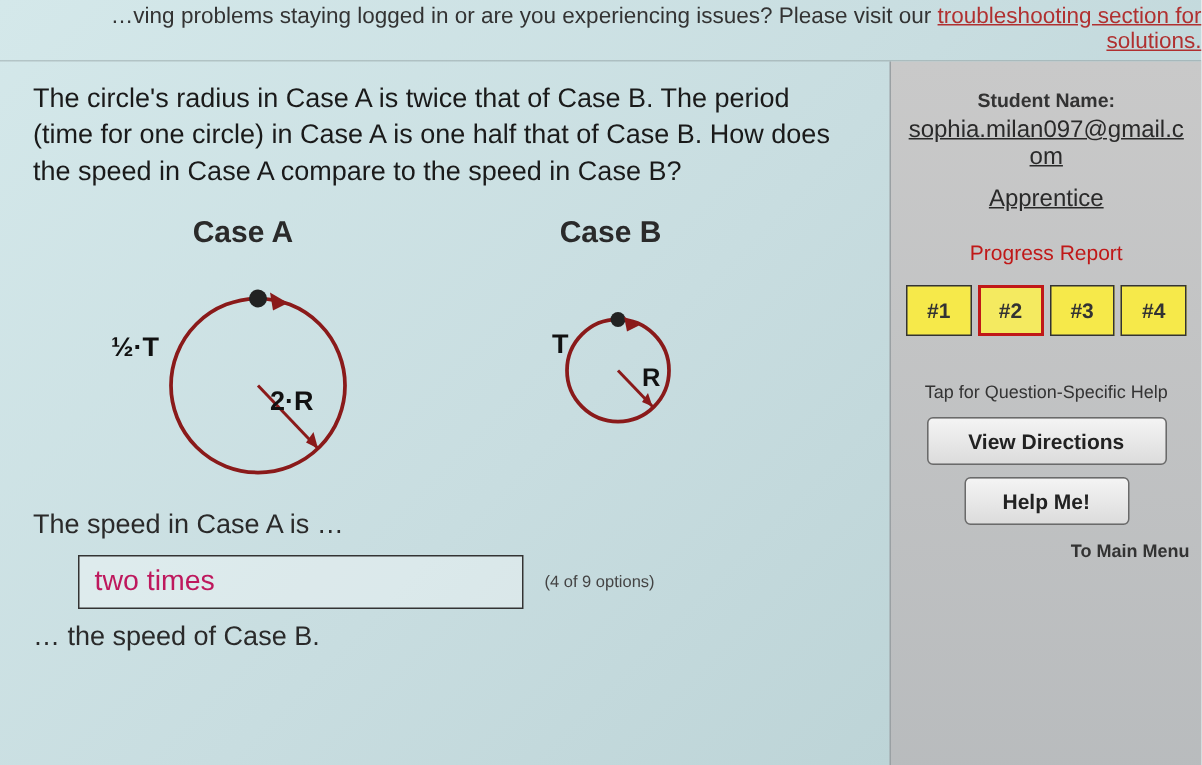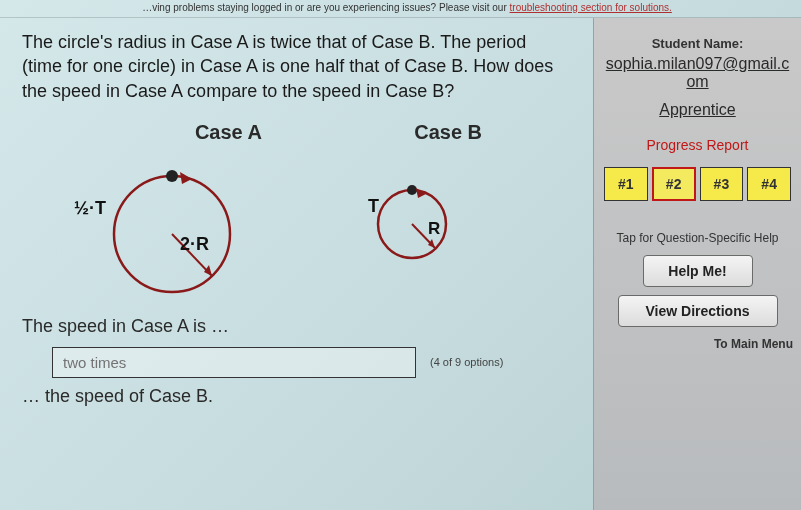--- a/index.html
+++ b/index.html
@@ -6,22 +6,22 @@
   body {
     font-family: Arial, Helvetica, sans-serif;
     background: linear-gradient(135deg, #d4e8ea 0%, #c8dde0 50%, #b8d0d3 100%);
     width: 801px;
     height: 510px;
     overflow: hidden;
     position: relative;
     color: #2a2a2a;
   }
   .topbar {
-    font-size: 10px;
-    text-align: center;
+    font-size: 15px;
+    text-align: right;
     padding: 2px 0 4px 13px;
     color: #333;
     border-bottom: 1px solid rgba(0,0,0,0.15);
   }
   .topbar a { color: #b03030; text-decoration: underline; }
   .wrap { display: flex; height: calc(100% - 18px); }
   .main {
     flex: 1;
     padding: 12px 18px 20px 22px;
     position: relative;
@@ -33,30 +33,30 @@
     margin-bottom: 18px;
     max-width: 540px;
   }
   .cases {
     display: flex;
     gap: 70px;
     margin: 8px 0 12px 40px;
     align-items: flex-start;
   }
   .case { text-align: center; }
-  .case-title { font-weight: bold; font-size: 20px; margin-bottom: 10px; text-align: right; }
+  .case-title { font-weight: bold; font-size: 20px; margin-bottom: 10px; }
   .answer-line { font-size: 18px; color: #2a2a2a; margin-top: 6px; }
   .answer-row { display: flex; align-items: center; gap: 14px; margin: 10px 0 8px 30px; }
   .answer-box {
     border: 1px solid #333;
     background: rgba(255,255,255,0.35);
     padding: 6px 10px;
-    width: 364px;
-    font-size: 15px;
-    color: #737373;
+    width: 297px;
+    font-size: 19px;
+    color: #be185d;
   }
   .options-note { font-size: 11px; color: #444; }
   .sidebar {
     width: 208px;
     background: linear-gradient(180deg, #c9c9c9 0%, #b8bbbd 100%);
     border-left: 1px solid #9aa0a3;
     padding: 12px 8px 8px 8px;
     text-align: center;
     font-size: 13px;
     color: #333;
@@ -146,17 +146,17 @@
 
     <div class="progress-title">Progress Report</div>
     <div class="prog-row">
       <div class="prog-item">#1</div>
       <div class="prog-item active">#2</div>
       <div class="prog-item">#3</div>
       <div class="prog-item">#4</div>
     </div>
 
     <div class="help-tap">Tap for Question-Specific Help</div>
+    <button class="sb-btn">View Directions</button>
     <button class="sb-btn small">Help Me!</button>
-    <button class="sb-btn">View Directions</button>
     <div class="menu-cut">To Main Menu</div>
   </div>
 </div>
 
 </body></html>

